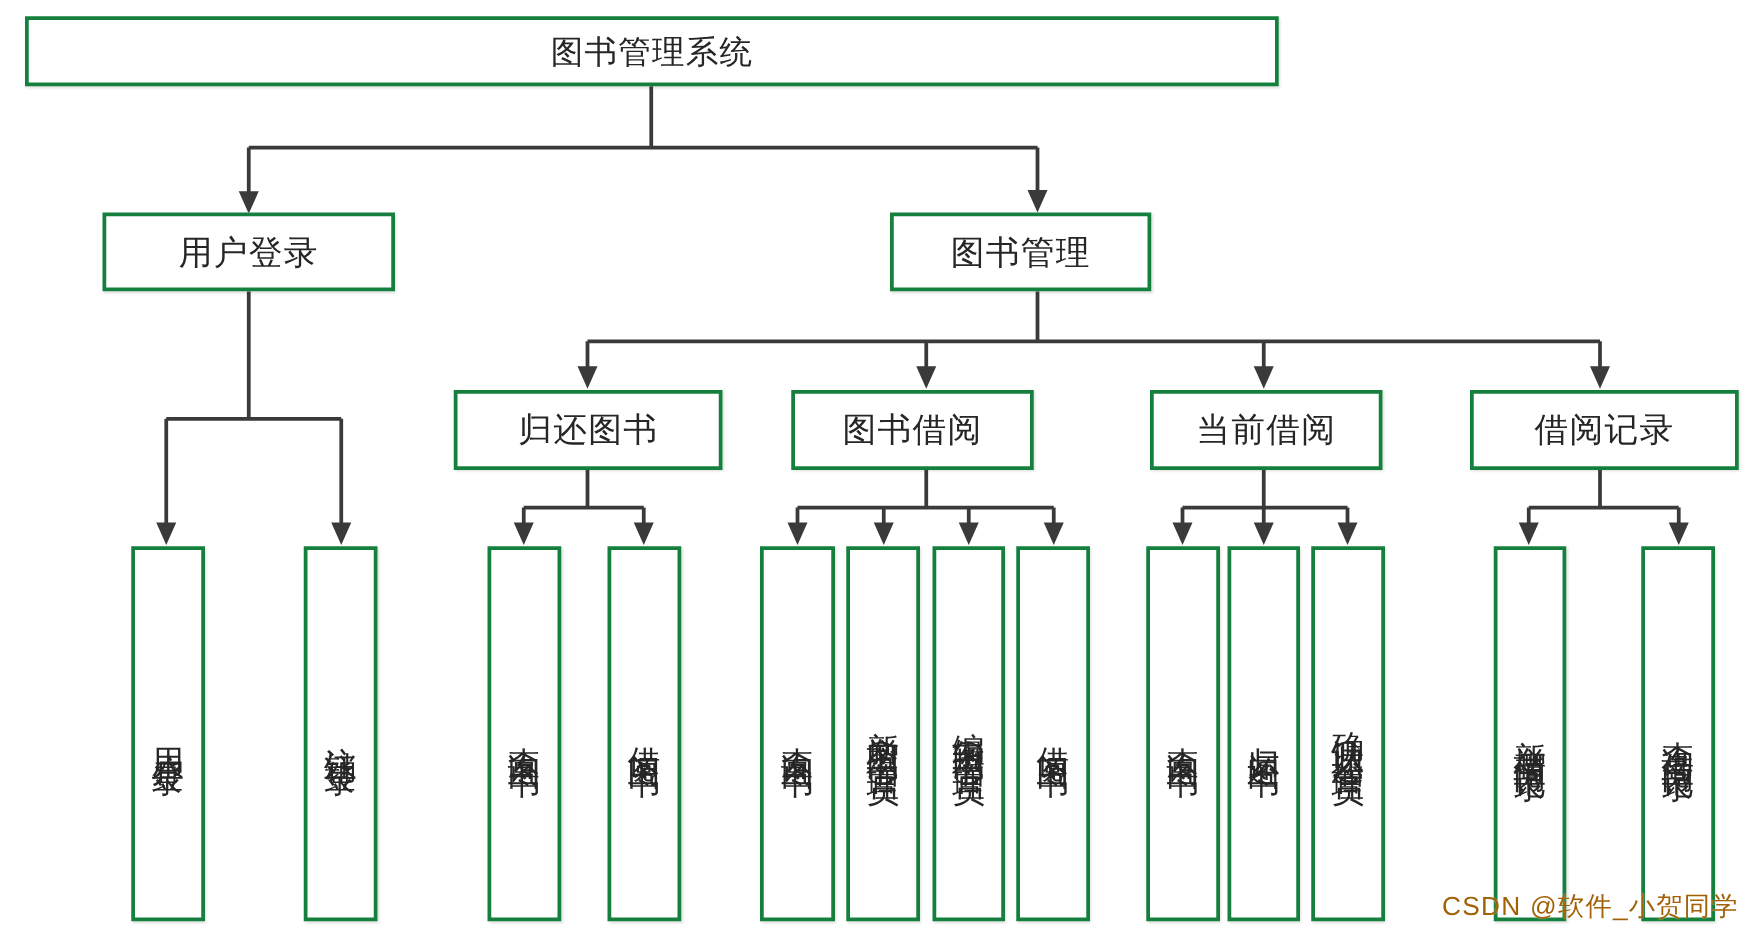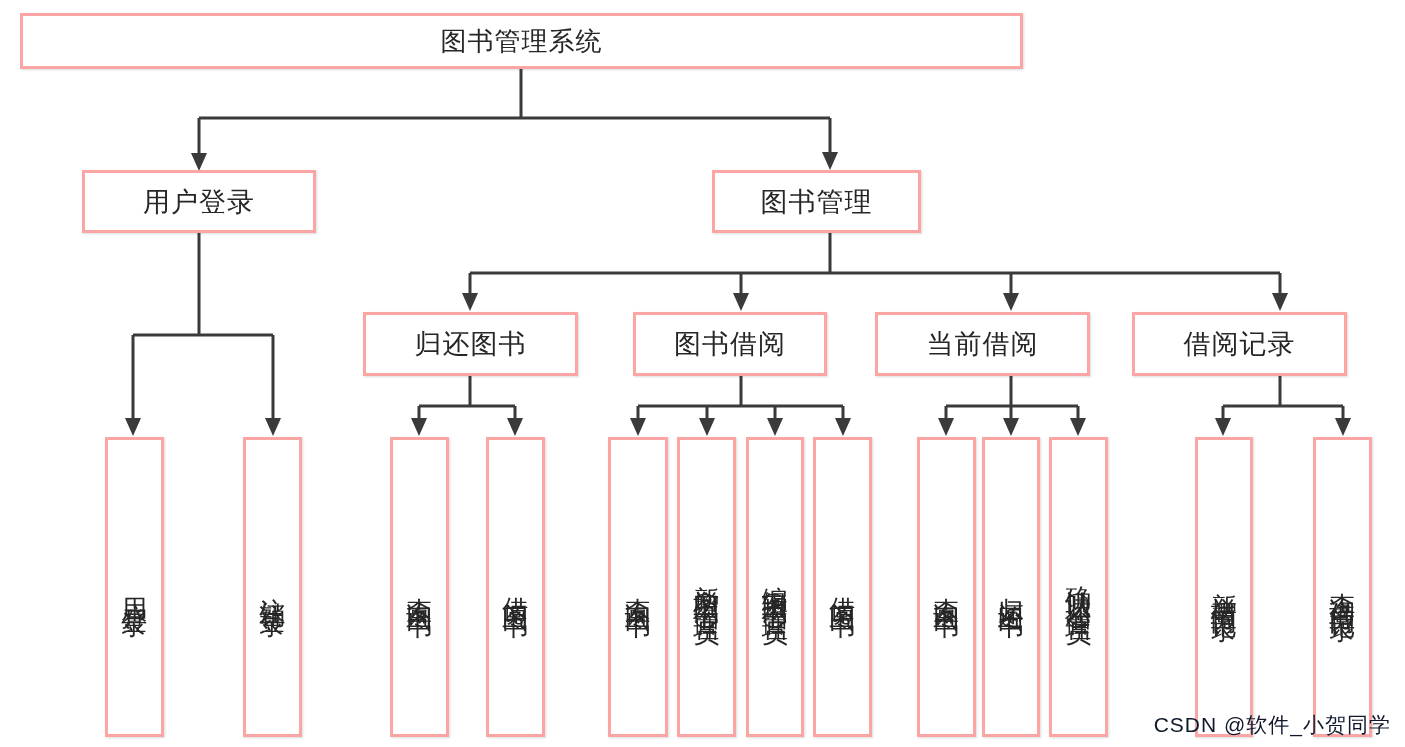--- a/index.html
+++ b/index.html
@@ -8,21 +8,21 @@
     width:1405px;height:747px;
     background:#ffffff;
     font-family:"Liberation Sans","DejaVu Sans",sans-serif;
     overflow:hidden;
   }
   #connectors{position:absolute;left:0;top:0;z-index:1;}
   .node{
     position:absolute;
     box-sizing:border-box;
     background:#ffffff;
-    border:3px solid #fca5a5;
+    border:3px solid #15803d;
     color:#262626;
     display:flex;
     align-items:center;
     justify-content:center;
     z-index:2;
     box-shadow:1px 1px 2px rgba(60,60,60,0.18);
   }
   .hlabel{
     font-size:27px;
     letter-spacing:1px;
@@ -37,21 +37,21 @@
     line-height:1.1;
     white-space:nowrap;
     color:#262626;
   }
   #watermark{
     position:absolute;
     right:14px;
     bottom:8px;
     z-index:5;
     font-size:21px;
-    color:#0f172a;
+    color:#a16207;
     letter-spacing:1px;
     white-space:nowrap;
     text-shadow:0 0 1px rgba(255,255,255,0.7);
   }
 </style>
 </head>
 <body>
 
 <div id="canvas">
 
@@ -82,24 +82,24 @@
   <div class="node" style="left:712px;top:170px;width:209px;height:63px">
     <span class="hlabel">图书管理</span>
   </div>
 
   <div class="node" style="left:363px;top:312px;width:215px;height:64px">
     <span class="hlabel">归还图书</span>
   </div>
   <div class="node" style="left:633px;top:312px;width:194px;height:64px">
     <span class="hlabel">图书借阅</span>
   </div>
-  <div class="node" style="left:875px;top:312px;width:215px;height:64px">
+  <div class="node" style="left:920px;top:312px;width:186px;height:64px">
     <span class="hlabel">当前借阅</span>
   </div>
-  <div class="node" style="left:1132px;top:312px;width:215px;height:64px">
+  <div class="node" style="left:1176px;top:312px;width:215px;height:64px">
     <span class="hlabel">借阅记录</span>
   </div>
 
   <div class="node" style="left:105px;top:437px;width:59px;height:300px">
     <span class="vtext">用户登录</span>
   </div>
   <div class="node" style="left:243px;top:437px;width:59px;height:300px">
     <span class="vtext">注销登录</span>
   </div>
 

